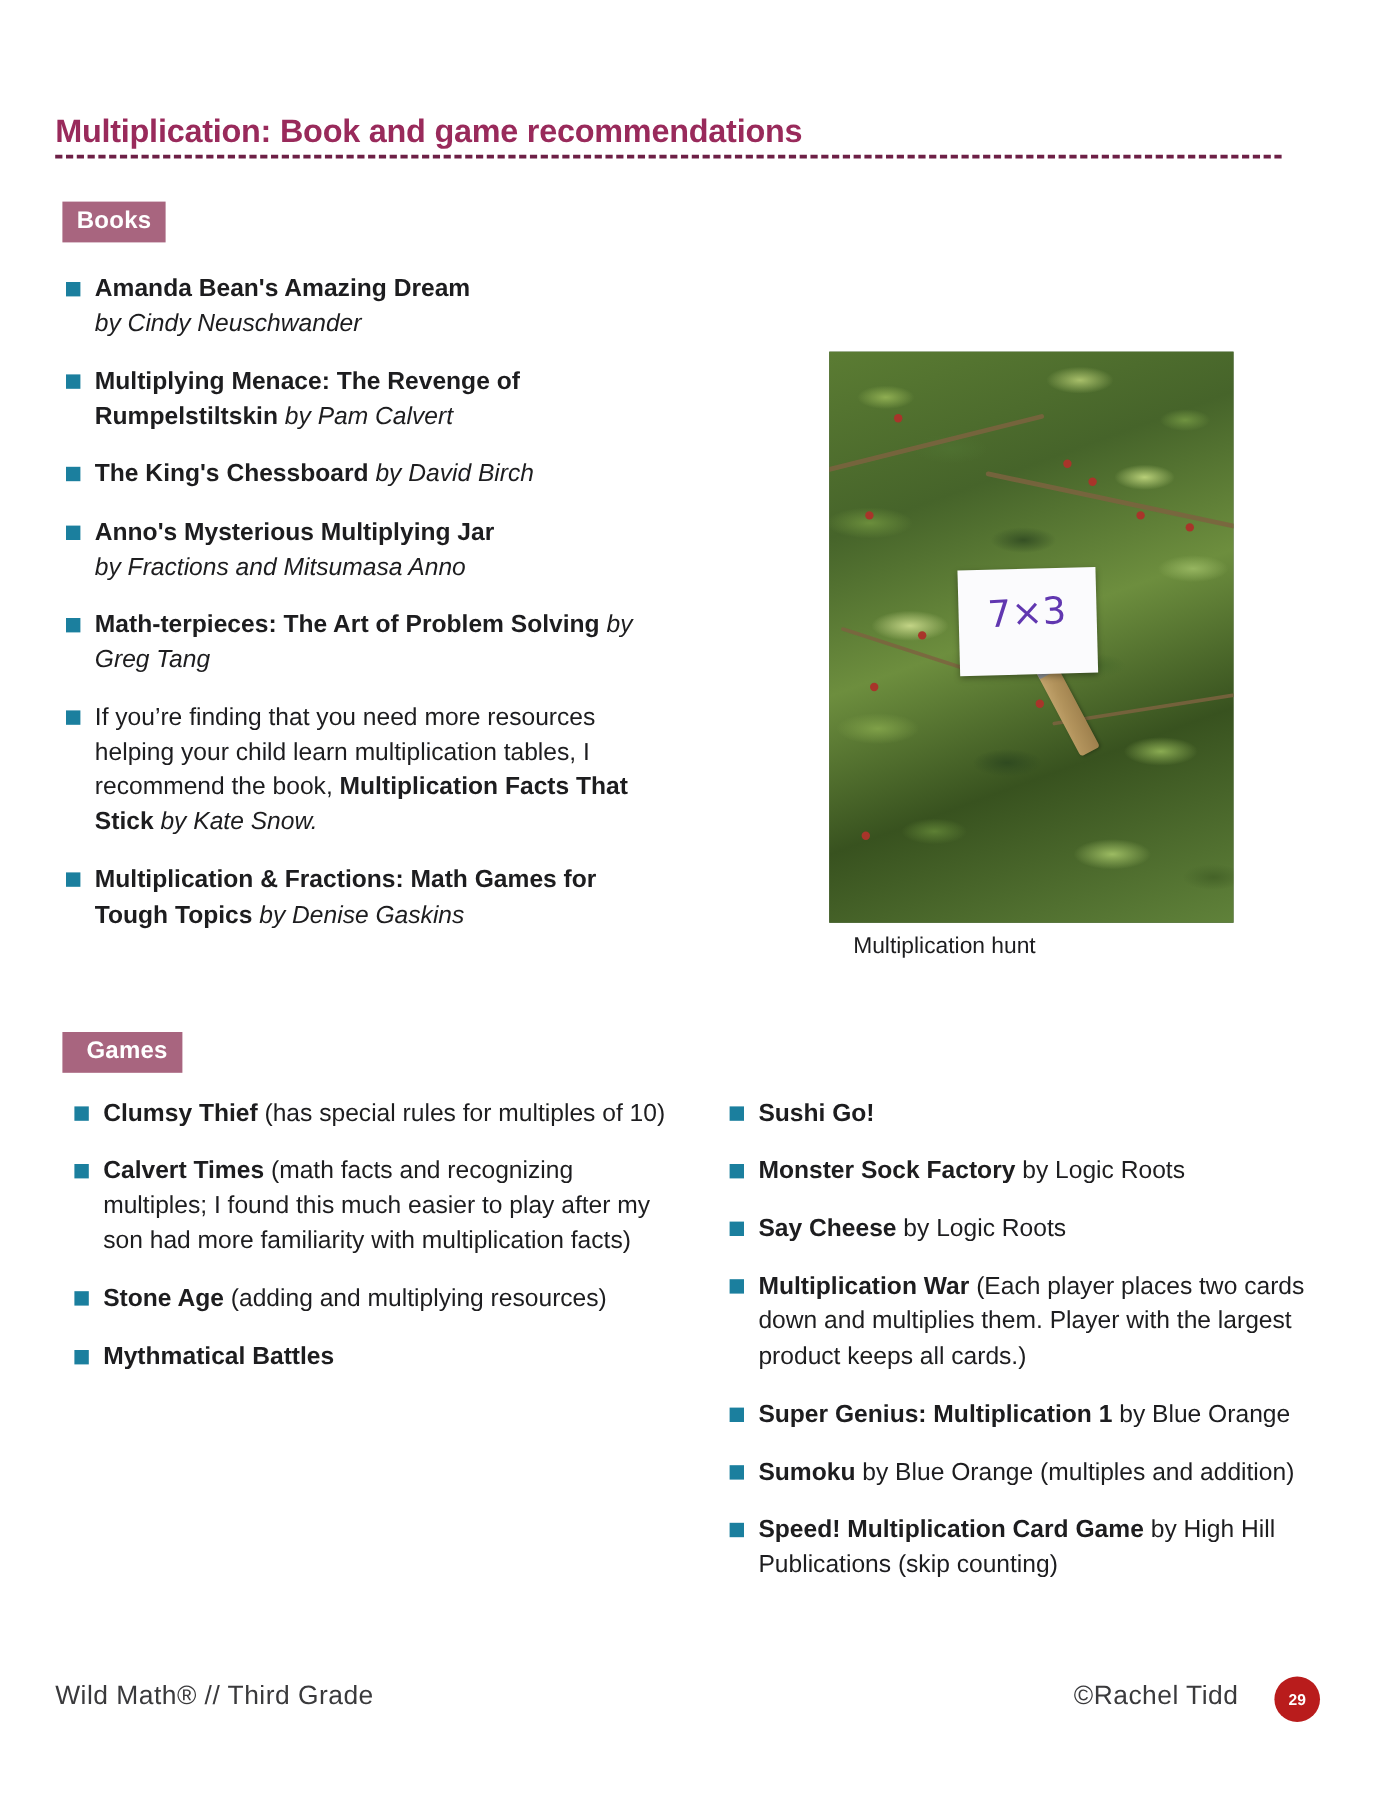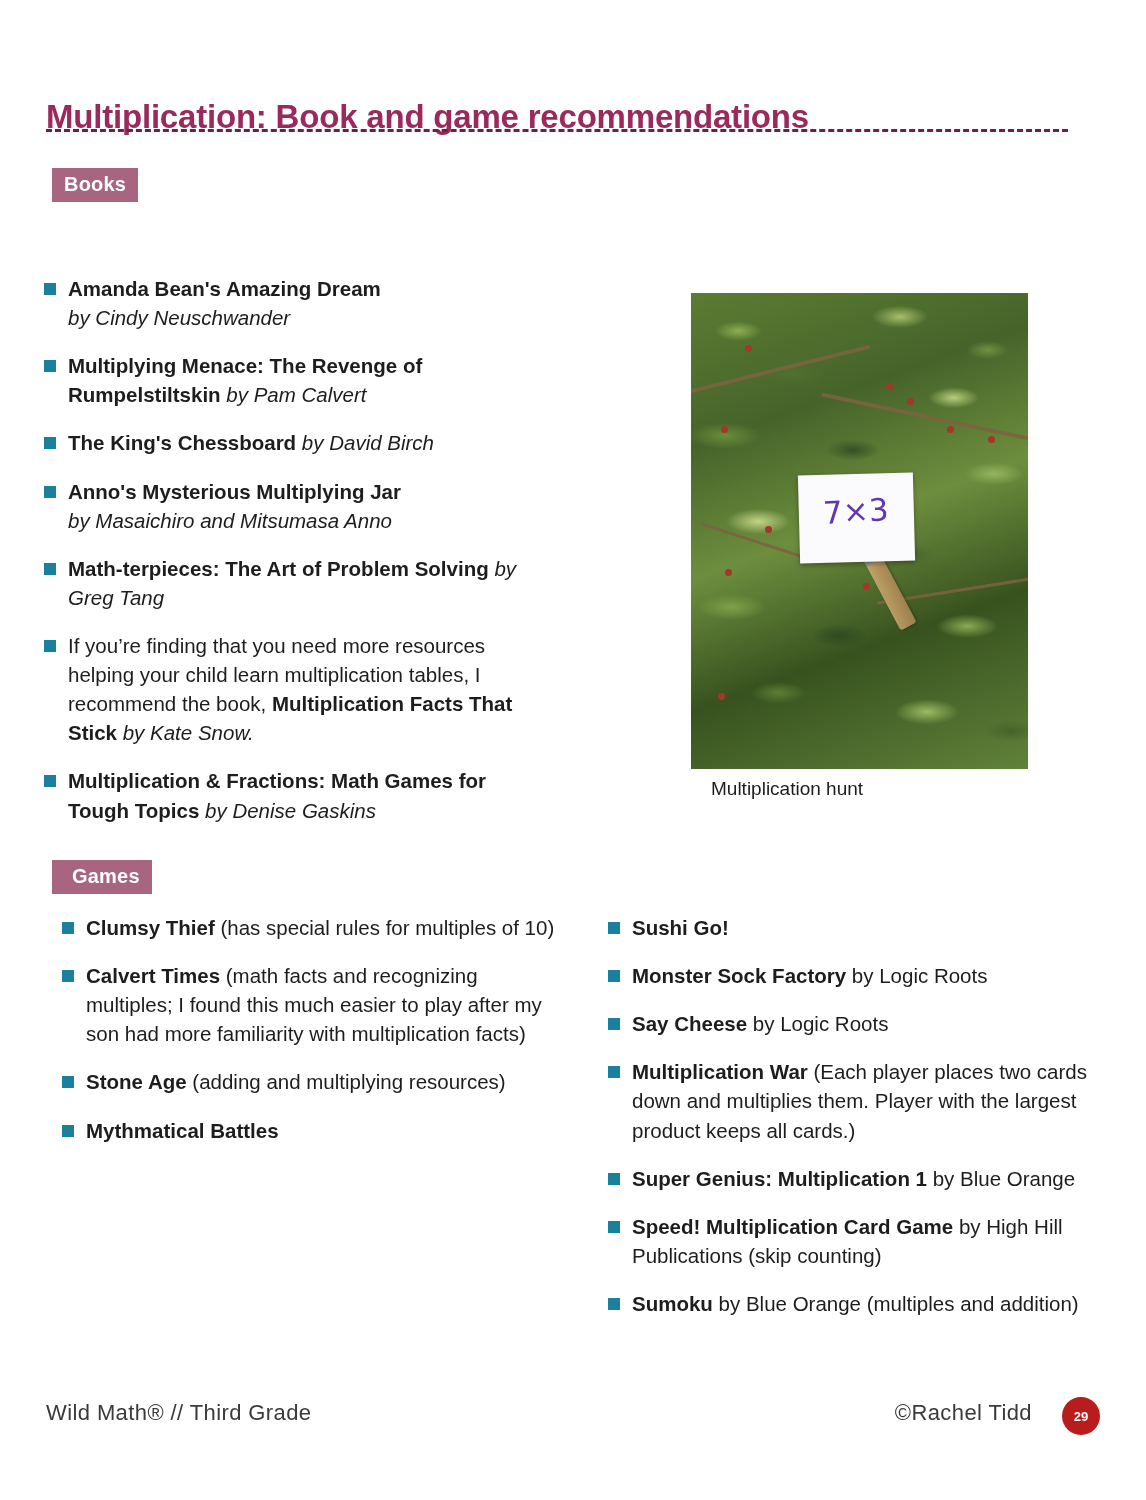--- a/index.html
+++ b/index.html
@@ -20,21 +20,21 @@
     position: absolute;
     inset: 0;
     padding: 0;
   }
 
   
   .page-title {
     position: absolute;
     left: 46px;
     top: 76px;
-    font-size: 33px;
+    font-size: 27px;
     font-weight: bold;
     color: #992a5b;
     letter-spacing: -0.2px;
     white-space: nowrap;
   }
   .title-rule {
     position: absolute;
     left: 46px;
     top: 129px;
     width: 1022px;
@@ -78,24 +78,23 @@
     top: 9px;
     width: 12px;
     height: 12px;
     background: #1b7f9e;
   }
   .t-bold { font-weight: bold; }
   .t-ital { font-style: italic; }
   .t-reg  { font-weight: normal; font-style: normal; }
 
   #books-list {
-    left: 32px;
+    left: 43px;
     top: 226px;
     width: 490px;
-    margin-top: 48px;
   }
   #books-list li { margin-bottom: 19px; }
 
   #games-left {
     left: 50px;
     top: 913px;
     width: 510px;
   }
   #games-right {
     left: 596px;
@@ -254,21 +253,21 @@
     <li>
       <span class="t-bold">Multiplying Menace: The Revenge of Rumpelstiltskin</span>
       <span class="t-ital">by Pam Calvert</span>
     </li>
     <li>
       <span class="t-bold">The King's Chessboard</span>
       <span class="t-ital">by David Birch</span>
     </li>
     <li>
       <span class="t-bold">Anno's Mysterious Multiplying Jar</span><br>
-      <span class="t-ital">by Masaichiro and Mitsumasa Anno</span>
+      <span class="t-ital">by Fractions and Mitsumasa Anno</span>
     </li>
     <li>
       <span class="t-bold">Math-terpieces: The Art of Problem Solving</span>
       <span class="t-ital">by Greg Tang</span>
     </li>
     <li>
       <span class="t-reg">If you’re finding that you need more resources helping your child learn multiplication tables, I recommend the book, </span><span class="t-bold">Multiplication Facts That Stick</span><span class="t-ital"> by Kate Snow.</span>
     </li>
     <li>
       <span class="t-bold">Multiplication &amp; Fractions: Math Games for Tough Topics</span>
@@ -328,24 +327,24 @@
     <li>
       <span class="t-bold">Say Cheese</span><span class="t-reg"> by Logic Roots</span>
     </li>
     <li>
       <span class="t-bold">Multiplication War</span><span class="t-reg"> (Each player places two cards down and multiplies them. Player with the largest product keeps all cards.)</span>
     </li>
     <li>
       <span class="t-bold">Super Genius: Multiplication 1</span><span class="t-reg"> by Blue Orange</span>
     </li>
     <li>
+      <span class="t-bold">Sumoku</span><span class="t-reg"> by Blue Orange (multiples and addition)</span>
+    </li>
+    <li>
       <span class="t-bold">Speed! Multiplication Card Game</span><span class="t-reg"> by High Hill Publications (skip counting)</span>
-    </li>
-    <li>
-      <span class="t-bold">Sumoku</span><span class="t-reg"> by Blue Orange (multiples and addition)</span>
     </li>
   </ul>
 
   <div class="footer-left">Wild Math® // Third Grade</div>
   <div class="footer-right">©Rachel Tidd</div>
   <div class="page-num">29</div>
 
 </div>
 
 </body></html>

